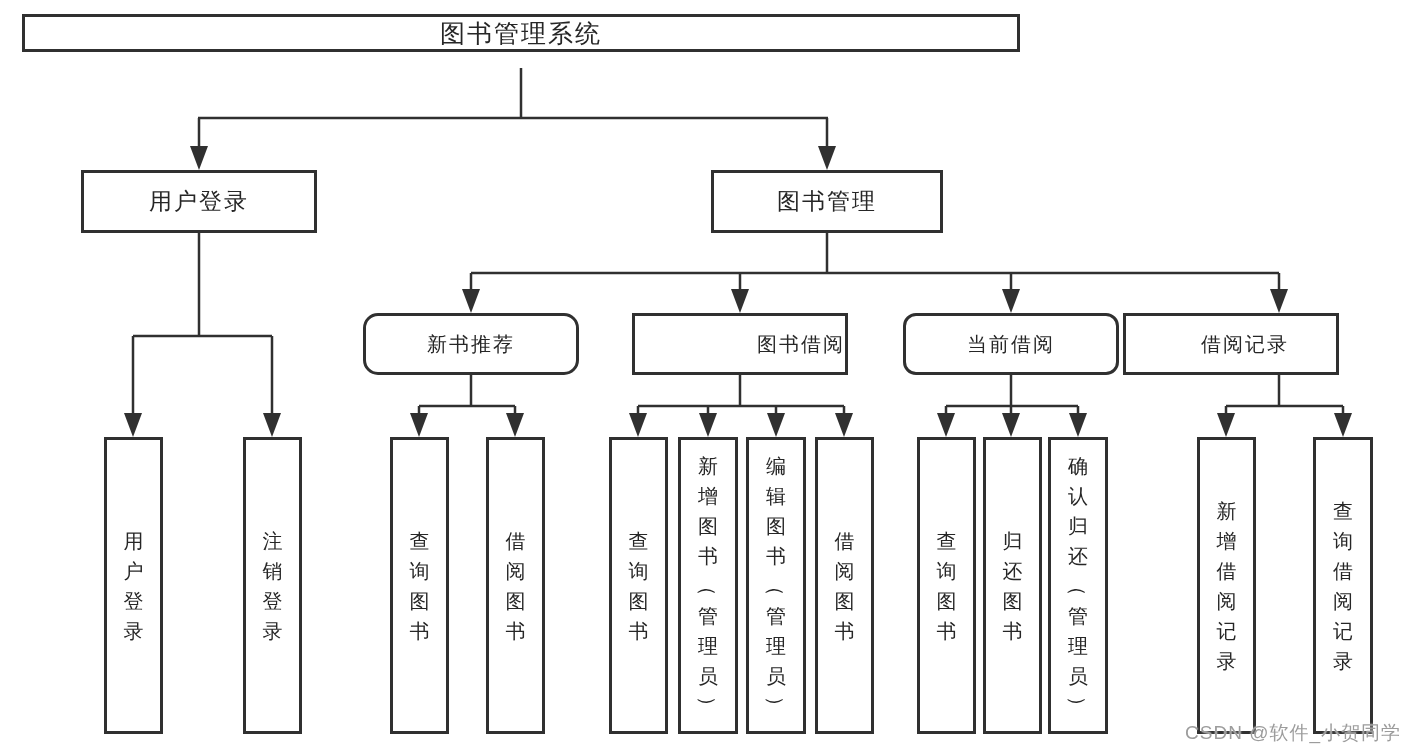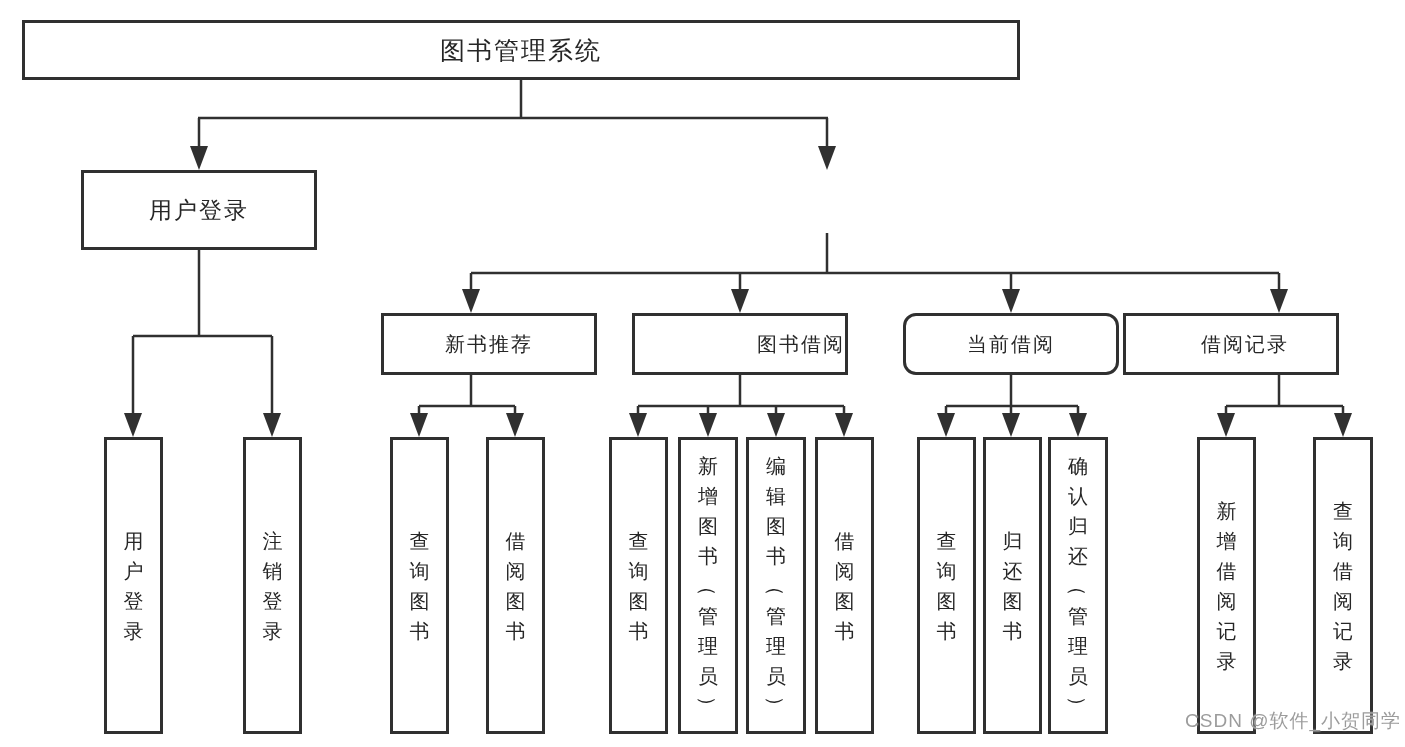--- a/index.html
+++ b/index.html
@@ -15,33 +15,33 @@
     position:absolute;
     box-sizing:border-box;
     border:3px solid #303030;
     background:#ffffff;
     color:#262626;
     display:flex;
     align-items:center;
     justify-content:center;
   }
   .hbox{letter-spacing:2px;white-space:nowrap;}
-  .root{left:22px;top:20px;width:998px;height:60px;font-size:25px;}
-  .l2{top:170px;height:80px;font-size:23px;}
+  .root{left:22px;top:14px;width:998px;height:38px;font-size:25px;}
+  .l2{top:170px;height:63px;font-size:23px;}
   .l3{top:313px;height:62px;width:216px;font-size:20px;}
   .leaf{
     top:437px;height:297px;width:59px;
     flex-direction:column;
     font-size:20px;
   }
   .vchar{line-height:30px;text-align:center;}
   .vchar.rot{transform:rotate(90deg);}
   #watermark{
     position:absolute;
-    right:4px;bottom:13px;
+    right:4px;bottom:1px;
     font-size:19px;
     letter-spacing:1px;
     color:#9c9c9c;
     text-shadow:0 0 2px #ffffff;
     z-index:5;
     white-space:nowrap;
   }
 </style>
 </head>
 <body>
@@ -91,22 +91,25 @@
     </g>
   </svg>
 
   <div class="box hbox root">
     <span>图书管理系统</span>
   </div>
 
   <div class="box hbox l2" style="left:81px;width:236px;">
     <span>用户登录</span>
   </div>
-
-  <div class="box hbox l3" style="left:381px;">
+  <div class="box hbox l2" style="left:711px;width:232px;">
+    <span>图书管理</span>
+  </div>
+
+  <div class="box hbox l3" style="left:363px;border-radius:15px;">
     <span>新书推荐</span>
   </div>
   <div class="box hbox l3" style="left:632px;justify-content:flex-end;">
     <span>图书借阅</span>
   </div>
   <div class="box hbox l3" style="left:903px;border-radius:13px;">
     <span>当前借阅</span>
   </div>
   <div class="box hbox l3" style="left:1123px;padding-left:28px;">
     <span>借阅记录</span>

